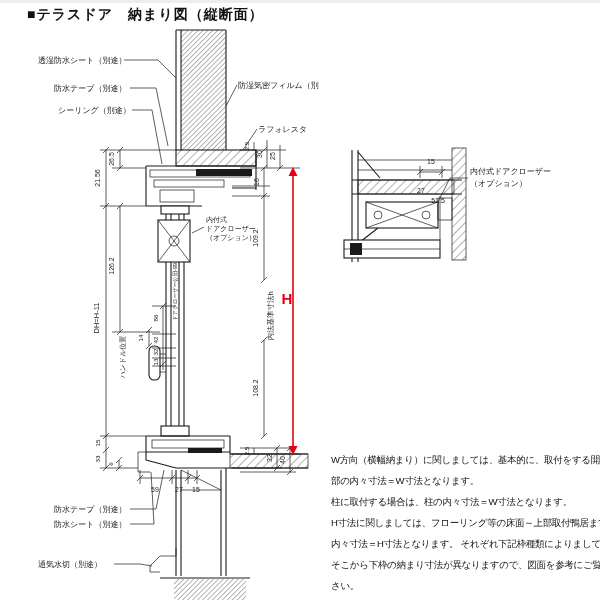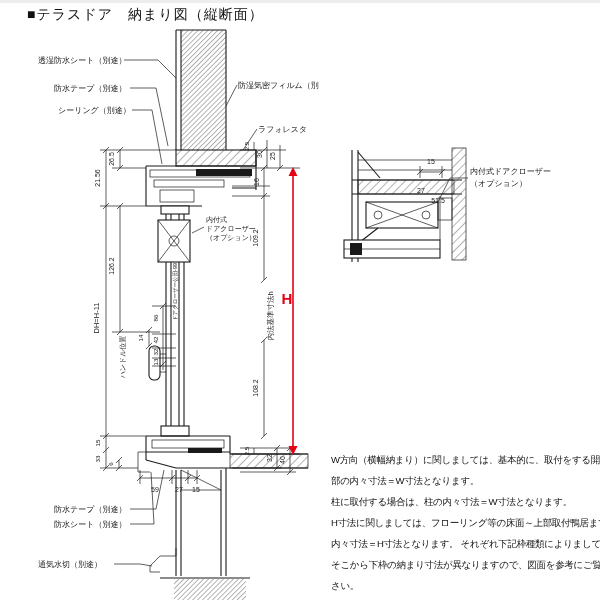--- a/index.html
+++ b/index.html
@@ -1,19 +1,19 @@
 <!DOCTYPE html>
 <html><head>
 <meta charset="utf-8">
 <style>
   html,body{margin:0;padding:0;background:#ffffff;}
   .page{position:relative;width:600px;height:600px;background:#ffffff;overflow:hidden;
         font-family:"Liberation Sans","DejaVu Sans",sans-serif;color:#1a1a1a;}
   .edge-top{position:absolute;top:0;left:0;right:0;height:3px;background:#ededed;}
-  .title{position:absolute;left:27px;top:6px;font-size:14px;font-weight:normal;letter-spacing:1px;color:#111;}
+  .title{position:absolute;left:27px;top:6px;font-size:14px;font-weight:bold;letter-spacing:1px;color:#111;}
   .notes{position:absolute;left:331px;top:449px;width:268px;font-size:9.5px;line-height:21px;
          white-space:pre;letter-spacing:-0.3px;color:#111;}
   svg{position:absolute;left:0;top:0;}
   svg text{font-family:"Liberation Sans","DejaVu Sans",sans-serif;fill:#1a1a1a;}
   .t55{font-size:5.5px}.t6{font-size:6.2px}.t7{font-size:7px}.t75{font-size:7.5px}.t8{font-size:8px}
   .red-h{font-size:15px;font-weight:bold;fill:#e60012;}
   .thin{stroke:#1a1a1a;stroke-width:0.7;fill:none;}
   .med{stroke:#1a1a1a;stroke-width:1.1;fill:none;}
   .thinst{stroke:#1a1a1a;stroke-width:0.7;}
   .medst{stroke:#1a1a1a;stroke-width:1.1;}

